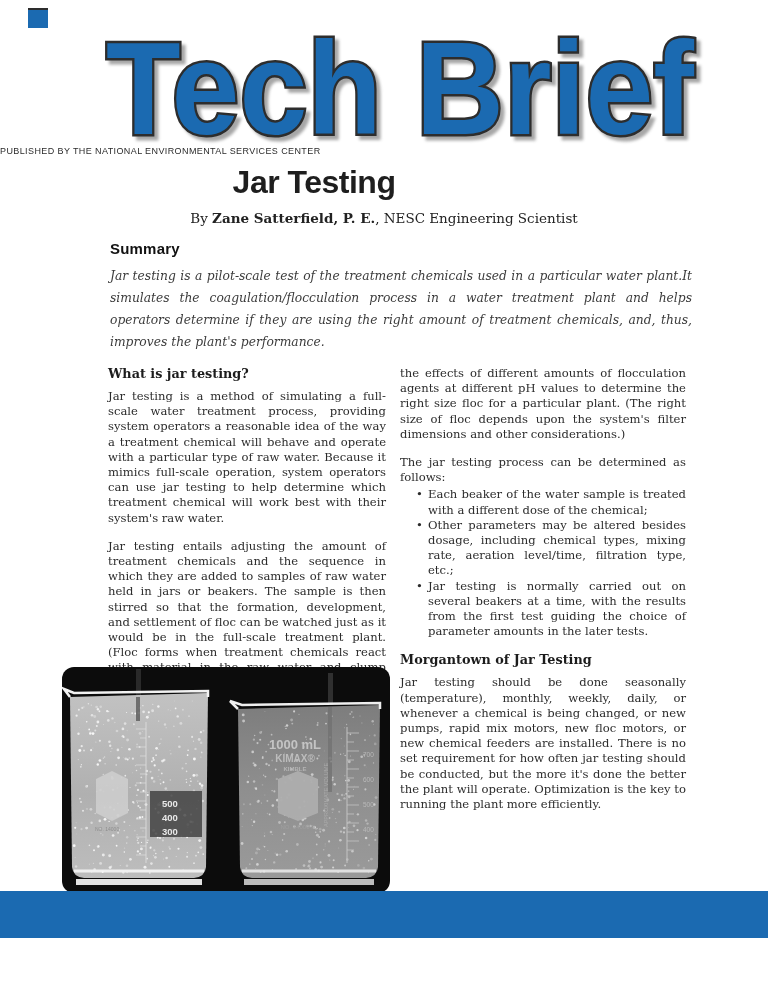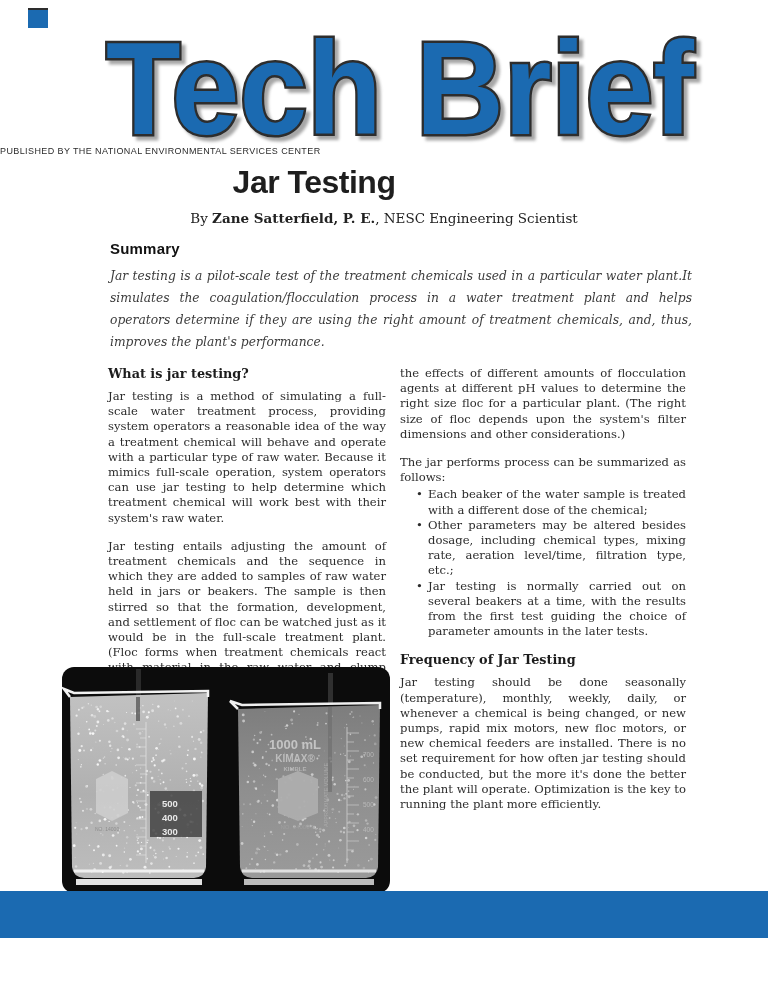--- a/index.html
+++ b/index.html
@@ -75,27 +75,27 @@
   <div class="summary-text">Jar testing is a pilot-scale test of the treatment chemicals used in a particular water plant.It simulates the coagulation/flocculation process in a water treatment plant and helps operators determine if they are using the right amount of treatment chemicals, and, thus, improves the plant's performance.</div>
 
   <div class="col col-left">
     <h3>What is jar testing?</h3>
     <p>Jar testing is a method of simulating a full-scale water treatment process, providing system operators a reasonable idea of the way a treatment chemical will behave and operate with a particular type of raw water. Because it mimics full-scale operation, system operators can use jar testing to help determine which treatment chemical will work best with their system's raw water.</p>
     <p>Jar testing entails adjusting the amount of treatment chemicals and the sequence in which they are added to samples of raw water held in jars or beakers. The sample is then stirred so that the formation, development, and settlement of floc can be watched just as it would be in the full-scale treatment plant. (Floc forms when treatment chemicals react with material in the raw water and clump together.) The operator then performs a series of tests to compare</p>
   </div>
 
   <div class="col col-right">
     <p>the effects of different amounts of flocculation agents at different pH values to determine the right size floc for a particular plant. (The right size of floc depends upon the system's filter dimensions and other considerations.)</p>
-    <p class="intro">The jar performs process can be summarized as follows:</p>
+    <p class="intro">The jar testing process can be determined as follows:</p>
     <ul class="bullets">
       <li>Each beaker of the water sample is treated with a different dose of the chemical;</li>
       <li>Other parameters may be altered besides dosage, including chemical types, mixing rate, aeration level/time, filtration type, etc.;</li>
       <li>Jar testing is normally carried out on several beakers at a time, with the results from the first test guiding the choice of parameter amounts in the later tests.</li>
     </ul>
-    <h3 class="freq-head">Frequency of Jar Testing</h3>
+    <h3 class="freq-head">Morgantown of Jar Testing</h3>
     <p>Jar testing should be done seasonally (temperature), monthly, weekly, daily, or whenever a chemical is being changed, or new pumps, rapid mix motors, new floc motors, or new chemical feeders are installed. There is no set requirement for how often jar testing should be conducted, but the more it's done the better the plant will operate. Optimization is the key to running the plant more efficiently.</p>
   </div>
 
   <div class="photo">
     <svg width="328" height="226" viewBox="0 0 328 226">
       <defs>
         <linearGradient id="lbk" x1="0" y1="0" x2="0" y2="1">
           <stop offset="0" stop-color="#c2c2c2"></stop>
             <stop offset="0.55" stop-color="#b0b0b0"></stop>
           <stop offset="1" stop-color="#bdbdbd"></stop>

